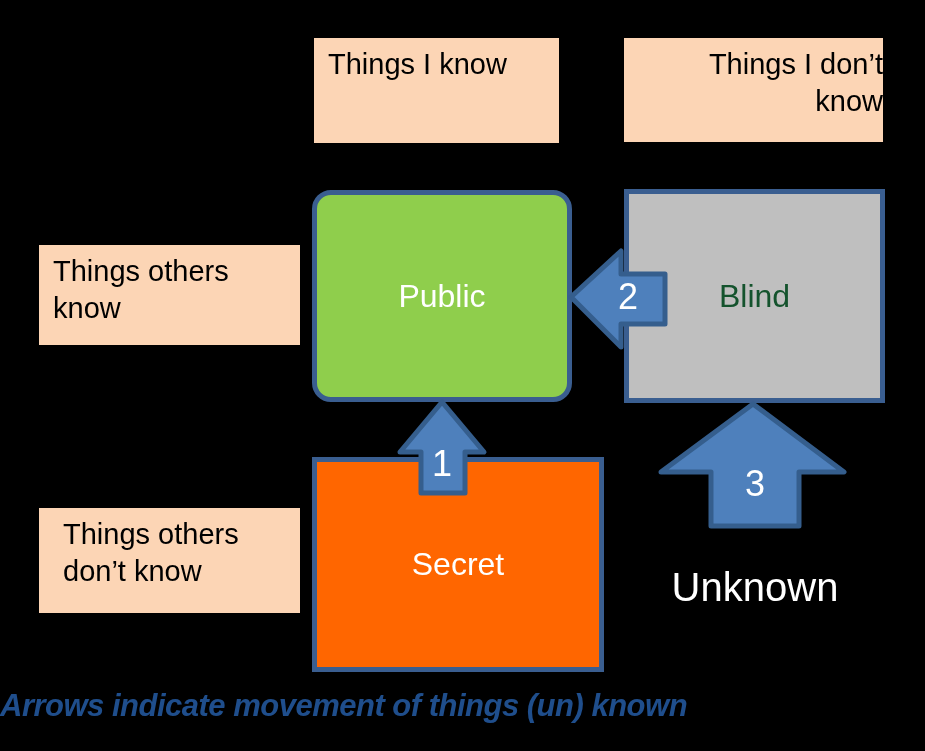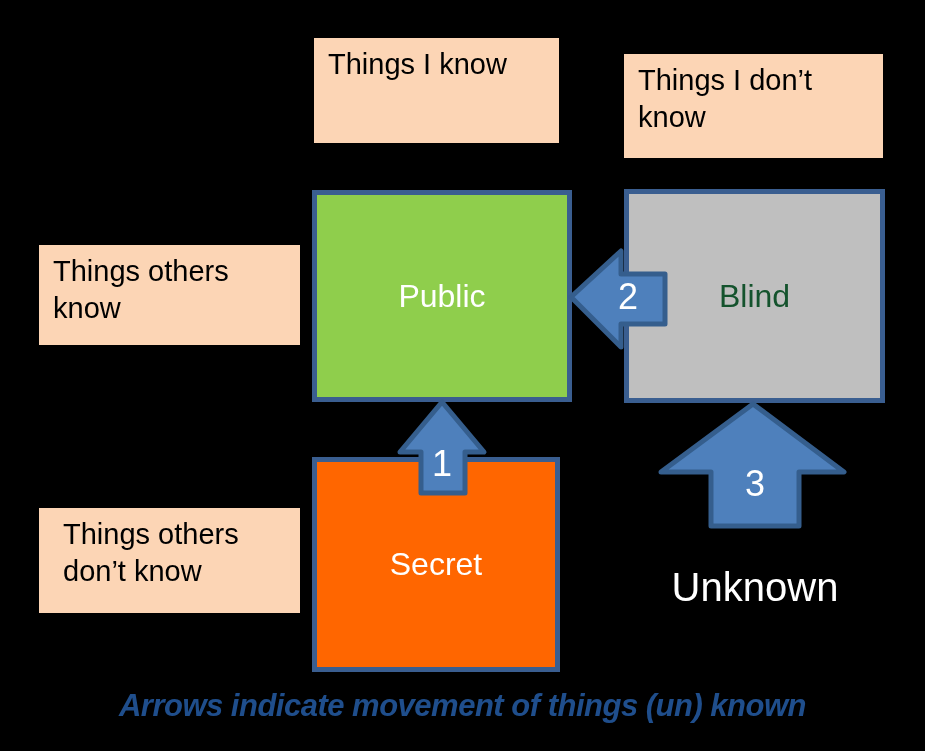--- a/index.html
+++ b/index.html
@@ -22,25 +22,25 @@
   .quadrant {
     position: absolute;
     border: 5px solid #3A5E90;
     box-sizing: border-box;
     display: flex;
     align-items: center;
     justify-content: center;
     color: #FFFFFF;
     font-size: 32px;
   }
-  .q-public { left: 312px; top: 190px; width: 260px; height: 212px; background: #8FCE4C; }
+  .q-public { left: 312px; top: 190px; width: 260px; height: 212px; background: #8FCE4C; border-radius: 19px; }
   .q-blind  { left: 624px; top: 189px; width: 261px; height: 214px; background: #BFBFBF; color:#14532d; }
-  .q-secret { left: 312px; top: 457px; width: 248px; height: 215px; background: #FF6600; }
+  .q-secret { left: 312px; top: 457px; width: 292px; height: 215px; background: #FF6600; }
   .box-top-left  { left: 314px; top: 38px;  width: 245px; height: 105px; }
-  .box-top-right { left: 624px; top: 54px;  width: 259px; height: 104px; }
+  .box-top-right { left: 624px; top: 38px;  width: 259px; height: 104px; text-align: right; }
   .box-row-1     { left: 39px;  top: 245px; width: 261px; height: 100px; }
   .box-row-2     { left: 39px;  top: 508px; width: 261px; height: 105px; padding-left: 24px; }
   .unknown-label {
     position: absolute;
     left: 755px; top: 587px;
     transform: translate(-50%, -50%);
     color: #FFFFFF;
     font-size: 40px;
     white-space: nowrap;
   }
@@ -56,21 +56,21 @@
     font-size: 36px;
     z-index: 5;
   }
   .num-1 { left: 442px; top: 464px; }
   .num-2 { left: 628px; top: 297px; }
   .num-3 { left: 755px; top: 484px; }
   .caption {
     position: absolute;
     left: 0; top: 688px;
     width: 925px;
-    text-align: center;
+    text-align: left;
     font-size: 31px;
     font-style: italic;
     font-weight: 600;
     letter-spacing: -0.5px;
     color: #1F4E8C;
   }
 </style>
 </head>
 <body>
 

